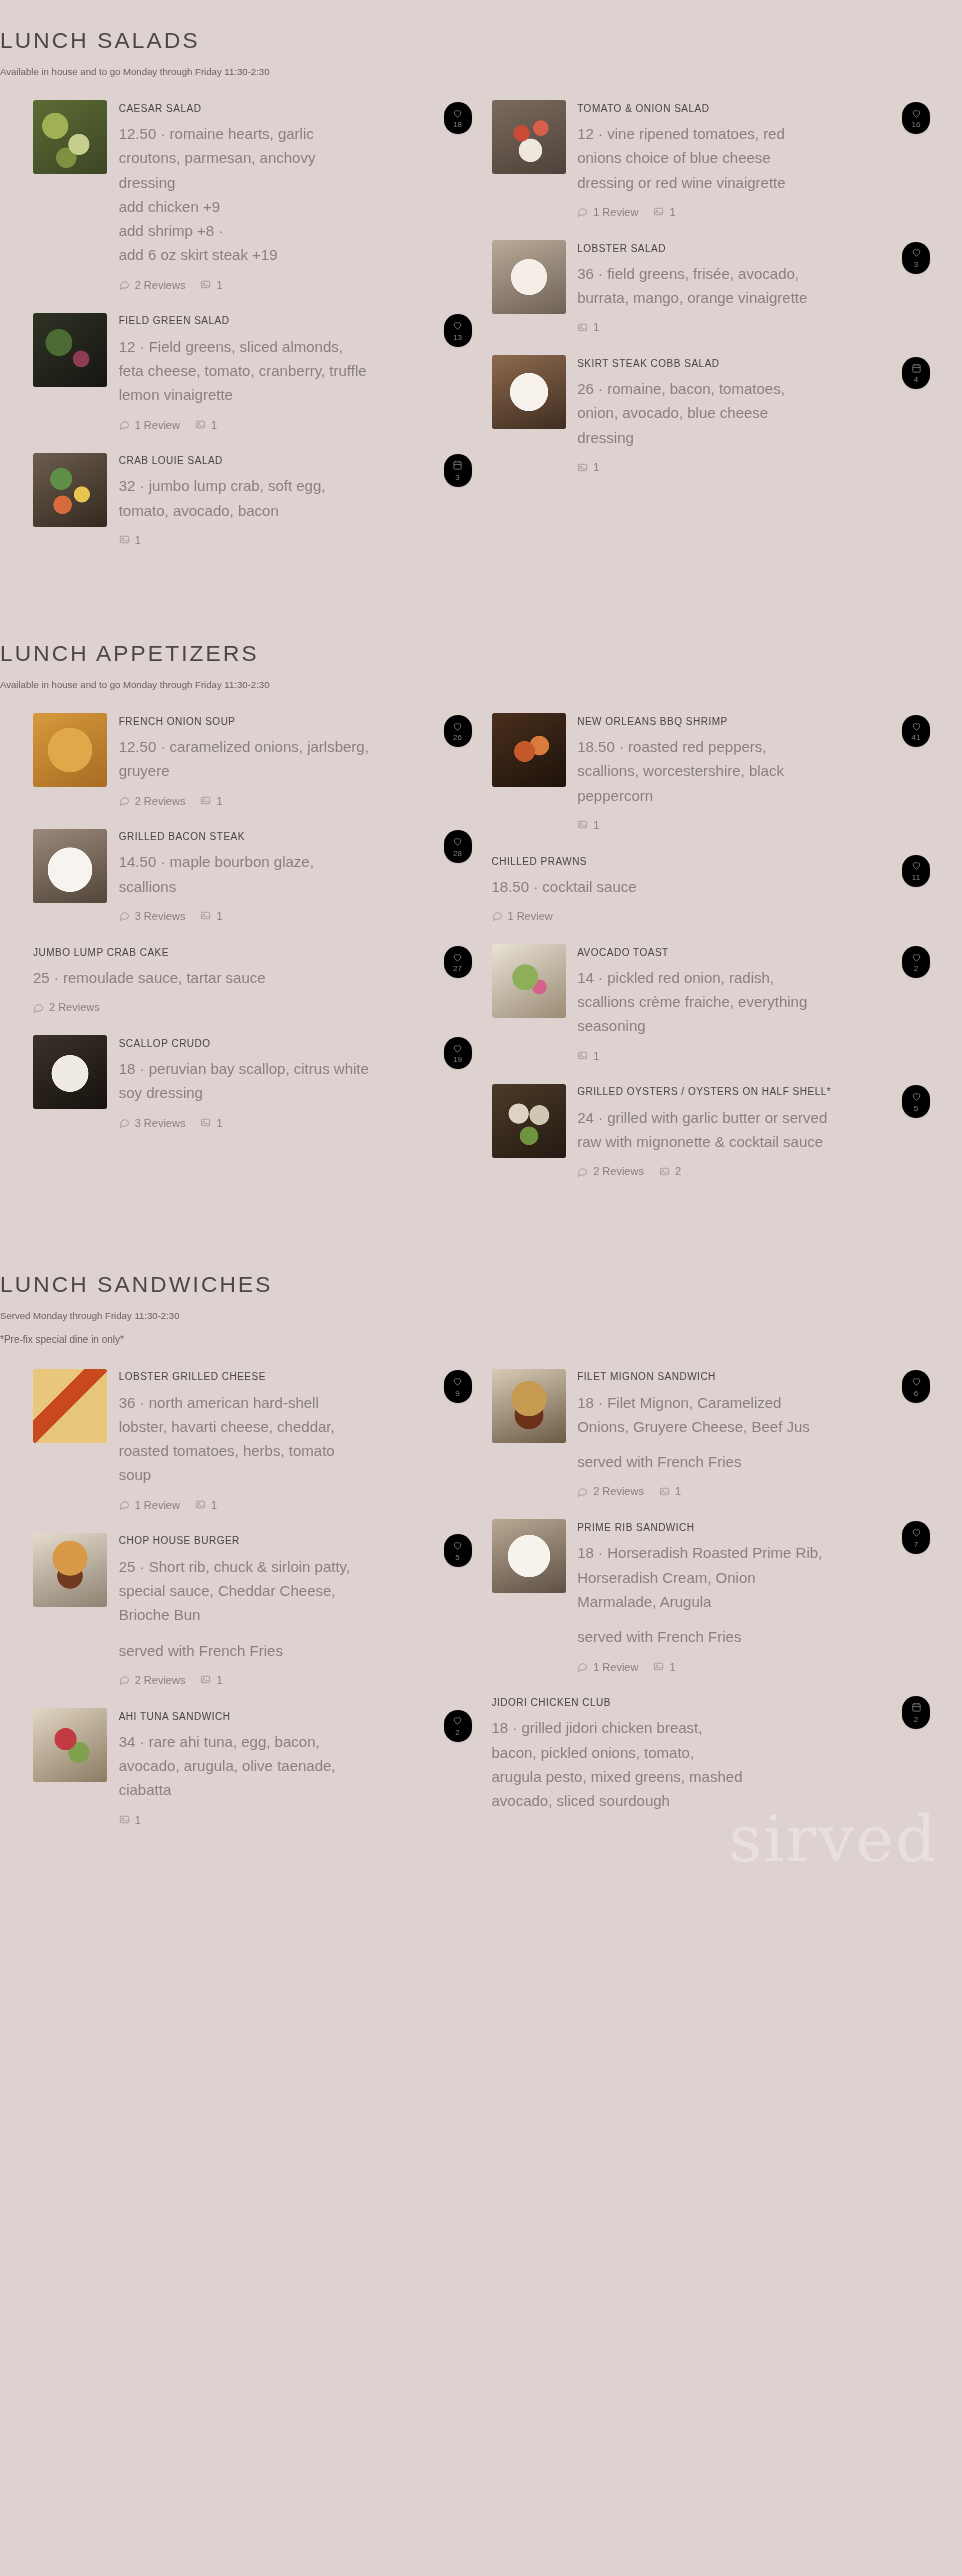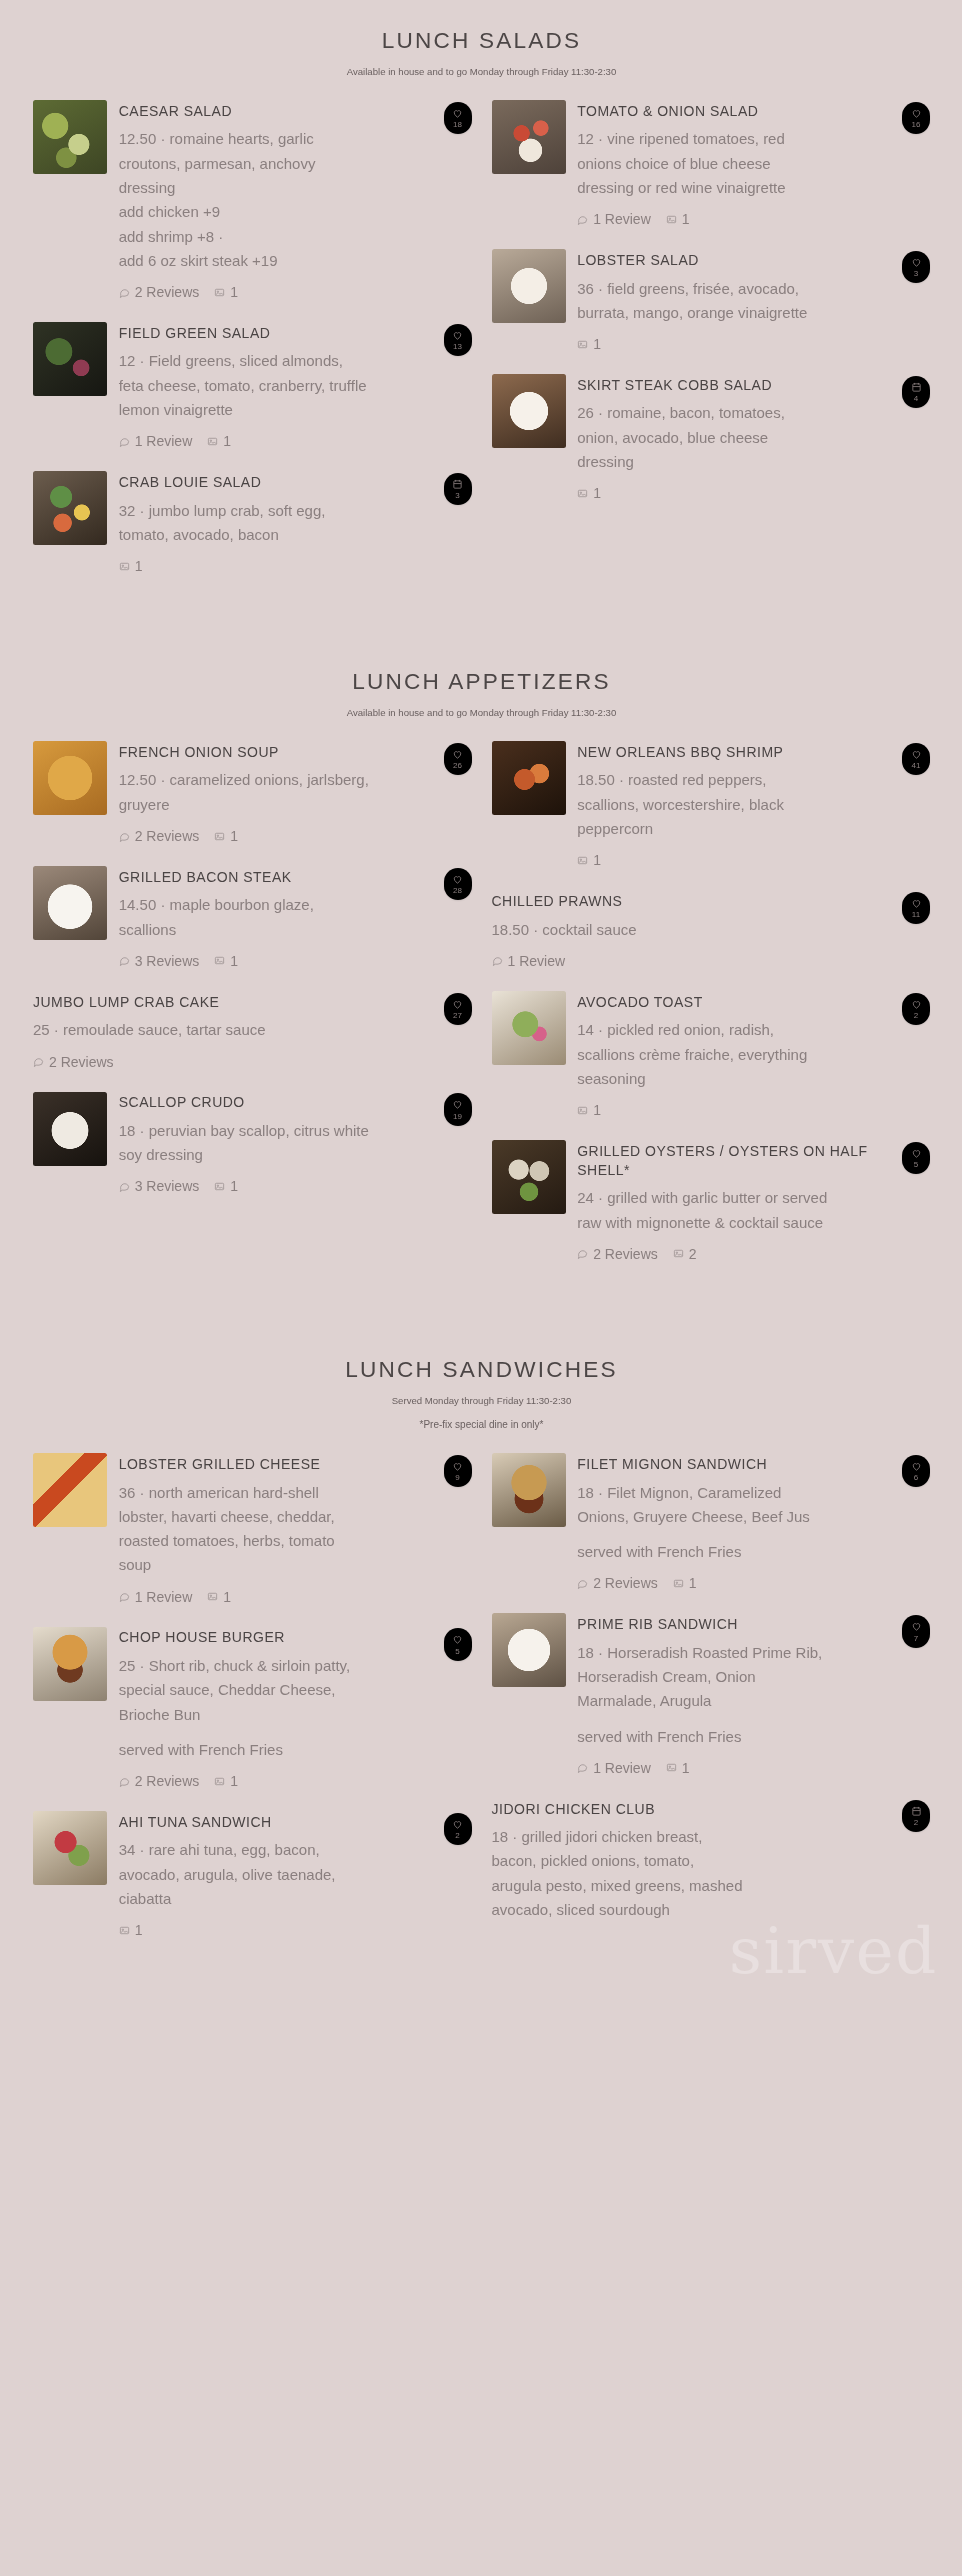--- a/index.html
+++ b/index.html
@@ -7,21 +7,21 @@
   body {
     width: 963px;
     background: #ded2d1;
     font-family: "Liberation Sans", sans-serif;
     color: #4a4444;
     -webkit-font-smoothing: antialiased;
   }
   .page { width: 963px; padding: 0 0 33px 0; }
 
   .section { width: 963px; }
-  .section-head { text-align: center; padding-top: 28px; }
+  .section-head { text-align: left; padding-top: 28px; }
   .section-title {
     font-size: 22.6px;
     letter-spacing: 2.2px;
     color: #4c4646;
     font-weight: 400;
     margin: 0;
     padding: 0 0 5px 0;
   }
   .section-sub {
     font-size: 9.6px;
@@ -57,21 +57,21 @@
     border-radius: 2.5px;
     background-size: cover;
     background-position: center;
     overflow: hidden;
     position: relative;
   }
   .item.noimg .body { padding-left: 0; }
 
   .body { flex: 1 1 auto; padding-top: 1.7px; min-width: 0; }
   .item-name {
-    font-size: 14px;
+    font-size: 10px;
     letter-spacing: 0.5px;
     color: #4a4444;
     line-height: 1.35;
     margin: 0 0 6.7px 0;
     font-weight: 400;
   }
   .item-desc {
     font-size: 15px;
     line-height: 1.62;
     color: #8a7f7f;
@@ -88,21 +88,21 @@
   .meta {
     display: flex;
     align-items: center;
     gap: 15px;
     margin-top: 11px;
   }
   .meta-chip {
     display: inline-flex;
     align-items: center;
     gap: 5px;
-    font-size: 14px;
+    font-size: 11px;
     color: #8a7f7f;
   }
   .meta-chip svg { display: block; }
 
   .badge {
     width: 28px;
     flex: 0 0 28px;
     margin-left: 8.4px;
     margin-top: 1.7px;
     display: flex;

